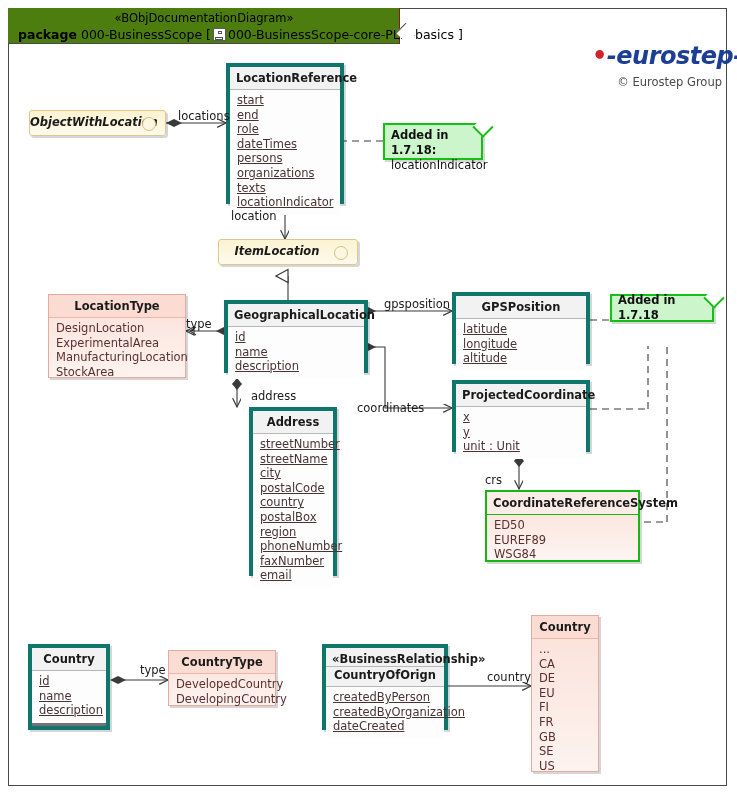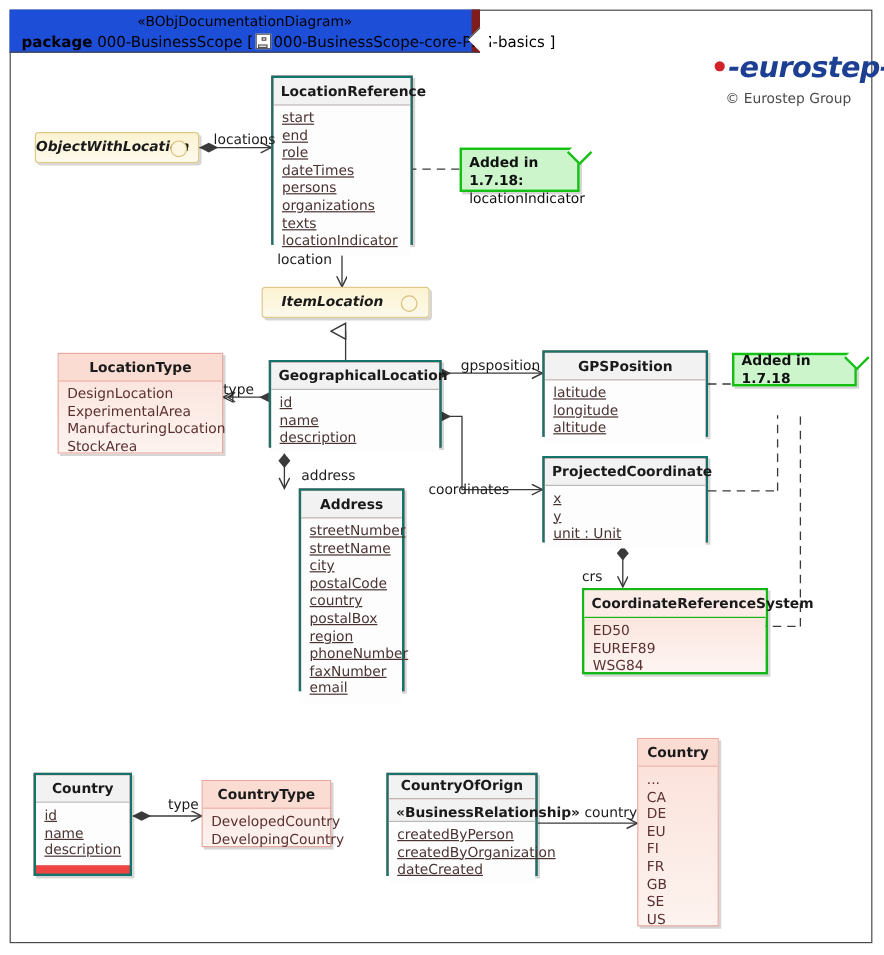--- a/index.html
+++ b/index.html
@@ -28,23 +28,23 @@
     box-sizing: border-box;
     background: #ffffff;
   }
   .frame-tab {
     position: absolute;
     left: 8px;
     top: 8px;
     width: 392px;
     height: 36px;
     box-sizing: border-box;
-    border-right: 7px solid #7f1d1d;
+    border-right: 1px solid #7f1d1d;
     border-bottom: 1px solid #4a4a4a;
-    background: #1d4ed8;
+    background: #4d7c0f;
   }
   .frame-tab::after {
     content: "";
     position: absolute;
     right: -1px;
     bottom: -1px;
     width: 14px;
     height: 14px;
     background: #ffffff;
     border-left: 1px solid #4a4a4a;
@@ -118,20 +118,21 @@
   }
   .brand-dash {
     color: #1c3f94;
     font-weight: bold;
   }
   .brand-dot { color: #d3232a; }
   .brand-copy {
     font-size: 11.5px;
     color: #4a4a4a;
     margin-top: 7px;
+    text-align: right;
   }
 
   
   .uml {
     position: absolute;
     box-sizing: border-box;
     font-size: 11.5px;
     color: #3a2a2a;
     box-shadow: 2px 2px 0 rgba(0,0,0,0.16);
   }
@@ -146,22 +147,22 @@
   }
   .uml .body {
     padding: 3px 7px 5px 7px;
     box-sizing: border-box;
     line-height: 14.6px;
   }
   .uml .body div { white-space: nowrap; }
 
   
   .cls-plain {
-    background: #ef4444;
-    border: 2px solid #0f766e;
+    background: #737373;
+    border: 4px solid #0f766e;
   }
   .cls-plain .hdr {
     background: #f2f2f2;
     border-bottom: 1px solid #b8b8b8;
   }
   .cls-plain .body { background: #fdfdfd; color: #4a3333; text-decoration: underline; }
 
   
   .cls-enum {
     background: linear-gradient(to bottom, #fbe0d8, #fdf3ef);
@@ -432,22 +433,22 @@
 
   <div class="uml cls-enum" style="left:168px; top:650px; width:108px; height:56px;">
     <div class="hdr">CountryType</div>
     <div class="body">
       <div>DevelopedCountry</div>
       <div>DevelopingCountry</div>
     </div>
   </div>
 
   <div class="uml cls-plain" style="left:322px; top:644px; width:126px; height:86px;">
+    <div class="hdr" style="padding-bottom:0;">«BusinessRelationship»</div>
     <div class="hdr" style="padding-top:1px;">CountryOfOrign</div>
-    <div class="hdr" style="padding-bottom:0;">«BusinessRelationship»</div>
     <div class="body">
       <div>createdByPerson</div>
       <div>createdByOrganization</div>
       <div>dateCreated</div>
     </div>
   </div>
 
   <div class="uml cls-enum" style="left:531px; top:615px; width:68px; height:157px;">
     <div class="hdr">Country</div>
     <div class="body">

